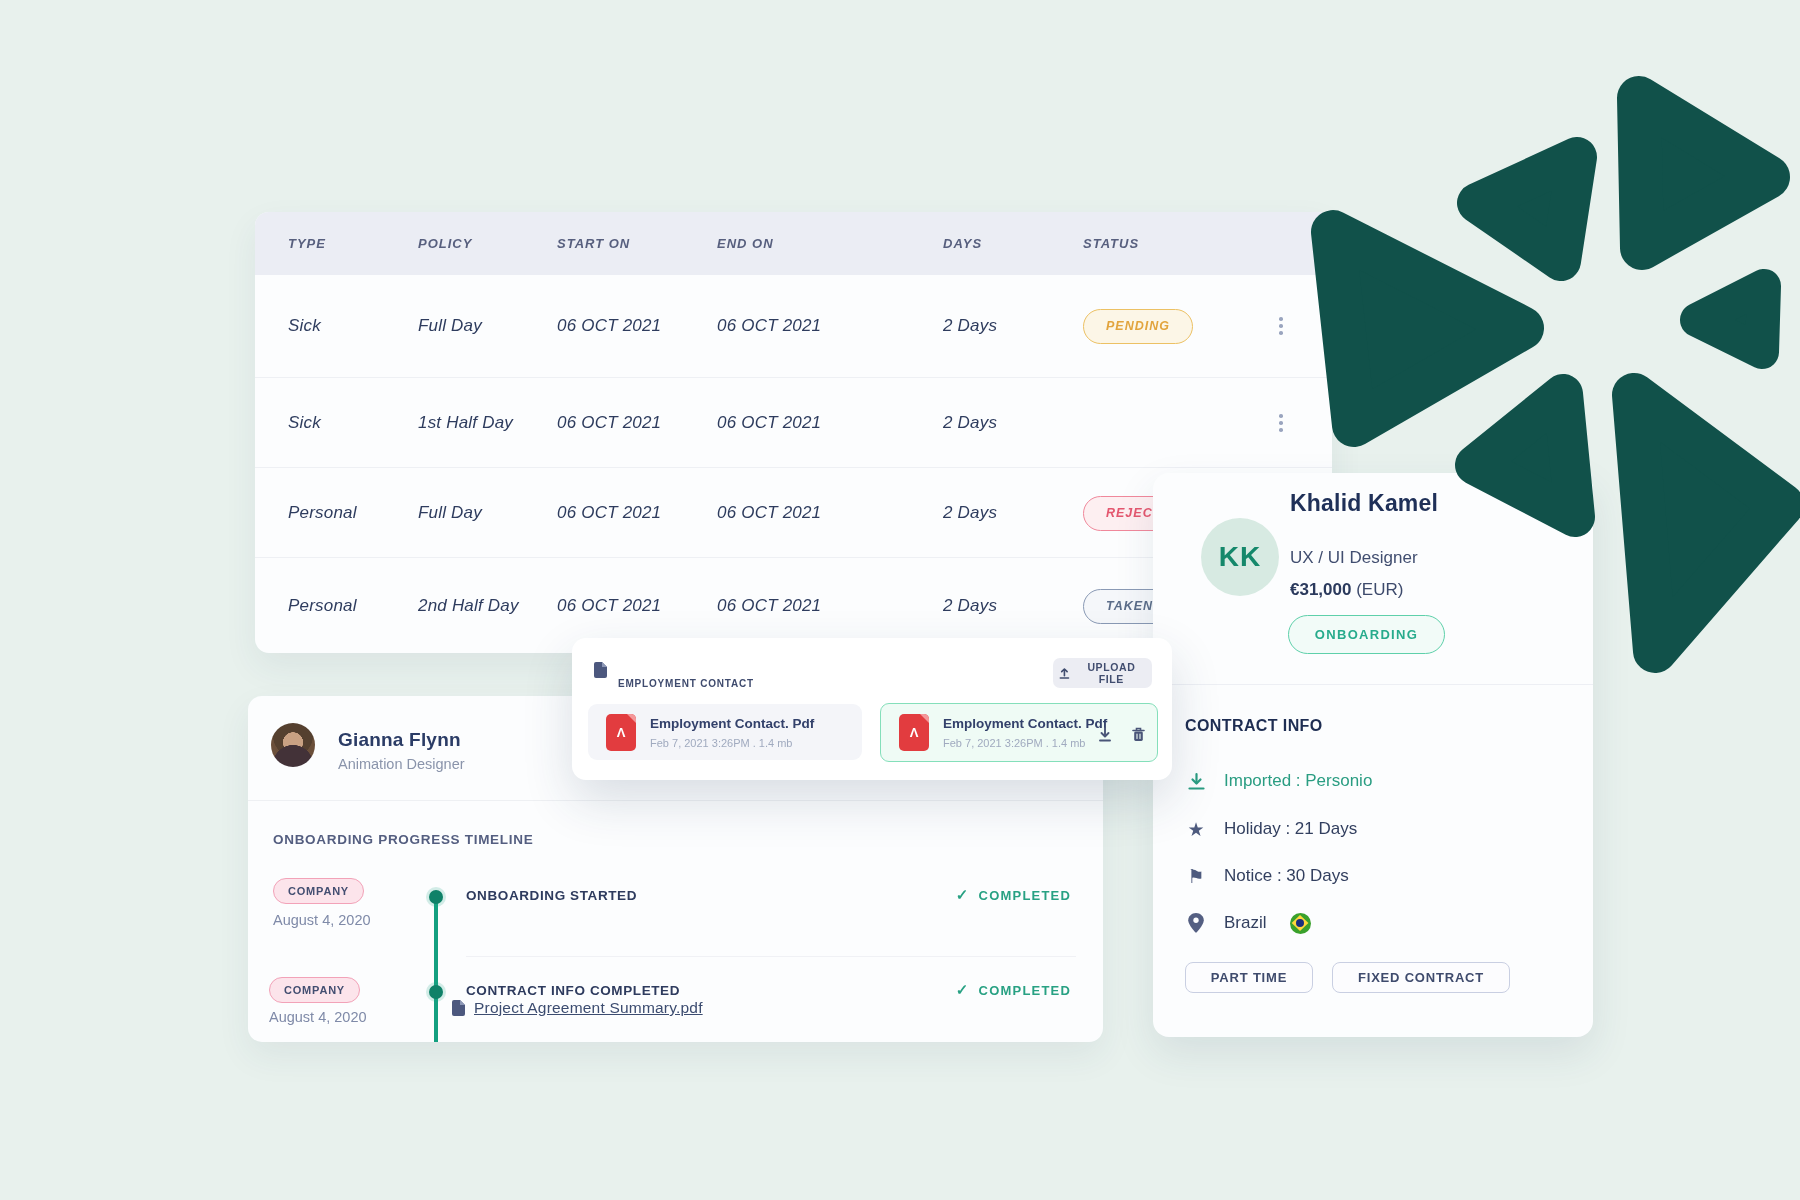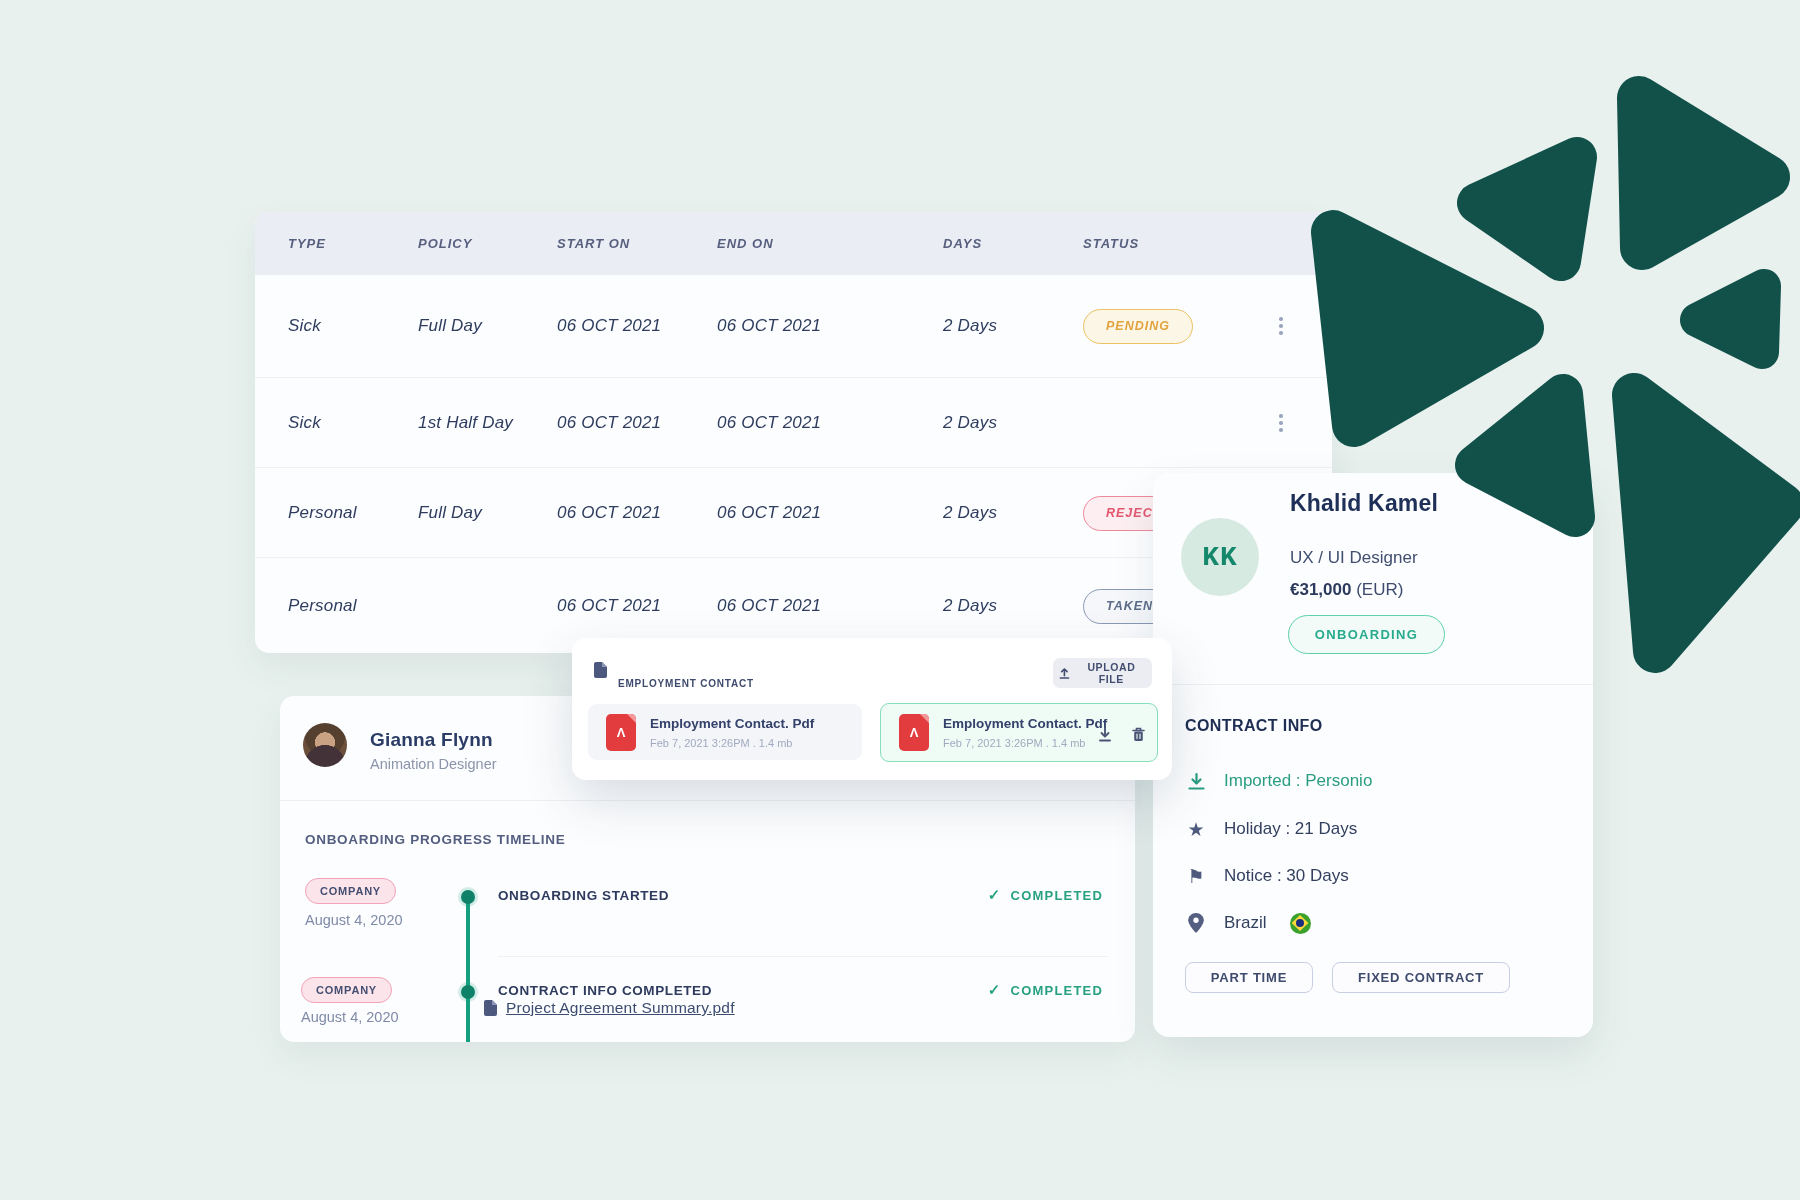--- a/index.html
+++ b/index.html
@@ -24,21 +24,21 @@
   .badge[data-status="rejected"]{color:#e4576f;border-color:#f0889b;background:#fdeff1;}
   .badge[data-status="taken"]{color:#5c6d89;border-color:#8a9ab5;background:#f5f7fa;}
   .kebab{position:absolute;left:1017px;top:50%;transform:translateY(-50%);width:18px;height:26px;
          display:flex;flex-direction:column;align-items:center;justify-content:center;gap:3.5px;cursor:pointer;}
   .kebab i{width:3.6px;height:3.6px;border-radius:50%;background:#9aa5bf;}
 
   
   .logo{position:absolute;left:1270px;top:30px;width:540px;height:680px;z-index:3;pointer-events:none;}
 
   
-  .lower-card{left:280px;top:696px;width:855px;height:346px;box-shadow:0 14px 34px rgba(40,70,100,.07);z-index:1;}
+  .lower-card{left:248px;top:696px;width:855px;height:346px;box-shadow:0 14px 34px rgba(40,70,100,.07);z-index:1;}
   .g-avatar{position:absolute;left:23px;top:27px;width:44px;height:44px;border-radius:50%;overflow:hidden;
             background:
               radial-gradient(circle at 50% 96%, #433238 0 42%, rgba(0,0,0,0) 43%),
               radial-gradient(circle at 50% 44%, #c9a183 0 30%, rgba(0,0,0,0) 31%),
               radial-gradient(circle at 50% 30%, #55402f 0 52%, rgba(0,0,0,0) 53%),
               #6b4f3a;}
   .g-name{position:absolute;left:90px;top:33px;font-size:19px;font-weight:bold;color:#2b3c66;letter-spacing:.2px;}
   .g-role{position:absolute;left:90px;top:60px;font-size:14.5px;color:#8a94ab;}
   .lc-divider{position:absolute;left:0;right:0;top:104px;border-top:1.5px solid #eef0f3;}
   .tl-heading{position:absolute;left:25px;top:136px;font-size:13.5px;font-weight:bold;letter-spacing:.7px;color:#545e80;}
@@ -52,23 +52,23 @@
   .tl-complete{position:absolute;right:32px;display:flex;align-items:center;gap:9px;
                font-size:13px;font-weight:bold;letter-spacing:1.2px;color:#28a183;}
   .check-icon::before{content:"✓";font-size:15px;font-weight:bold;color:#28a183;}
   .tl-divider{position:absolute;left:218px;right:27px;top:260px;border-top:1px solid #f0f1f5;}
   .attach{position:absolute;left:204px;top:303px;display:flex;align-items:center;gap:9px;}
   .attach a{font-size:15.5px;color:#3c4c70;text-decoration:underline;letter-spacing:.2px;}
 
   
   .profile-card{left:1153px;top:473px;width:440px;height:564px;border-radius:16px;
                 box-shadow:0 16px 40px rgba(40,70,100,.10);z-index:2;}
-  .kk-avatar{position:absolute;left:28px;top:45px;width:78px;height:78px;border-radius:50%;background:#d7eae2;
+  .kk-avatar{position:absolute;left:48px;top:45px;width:78px;height:78px;border-radius:50%;background:#d7eae2;
              display:flex;align-items:center;justify-content:center;font-size:28px;font-weight:bold;
-             letter-spacing:1px;color:#15886b;font-family:Liberation Mono, monospace;}
+             letter-spacing:1px;color:#15886b;}
   .kk-name{position:absolute;left:137px;top:17px;font-size:23px;font-weight:bold;color:#1f3058;letter-spacing:.2px;}
   .kk-role{position:absolute;left:137px;top:75px;font-size:17px;color:#414e70;}
   .kk-salary{position:absolute;left:137px;top:107px;font-size:17px;color:#2b3a5d;}
   .kk-salary b{font-weight:bold;}
   .kk-salary span{color:#3d4a6c;}
   .stage-pill{position:absolute;left:135px;top:142px;width:155px;height:37px;display:flex;align-items:center;justify-content:center;
               border:1.6px solid #5ed0aa;background:#f2fbf8;border-radius:999px;
               font-size:13px;font-weight:bold;letter-spacing:1.3px;color:#27ab8c;}
   .pc-divider{position:absolute;left:0;right:0;top:211px;border-top:1.5px solid #edeff4;}
   .pc-heading{position:absolute;left:32px;top:244px;font-size:16px;font-weight:bold;letter-spacing:.4px;color:#1e2d52;}
@@ -162,20 +162,21 @@
         </div>
       <div class="kebab">
           <i></i>
           <i></i>
           <i></i>
         </div>
     </div>
 
     <div class="t-row" style="top:345px;height:96px;">
       <div class="td c1">Personal</div>
+      <div class="td c2">2nd Half Day</div>
       <div class="td c3">06 OCT 2021</div>
       <div class="td c4">06 OCT 2021</div>
       <div class="td c5">2 Days</div>
       <div class="td c6">
           <span class="badge" data-status="taken">TAKEN</span>
         </div>
       <div class="kebab">
           <i></i>
           <i></i>
           <i></i>

